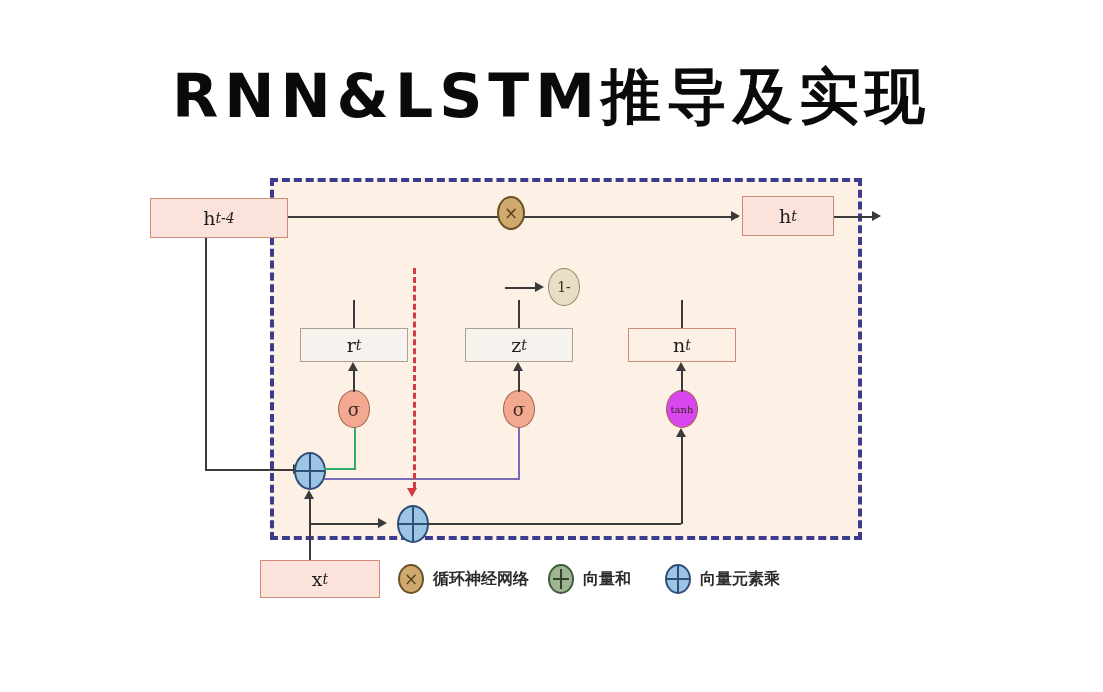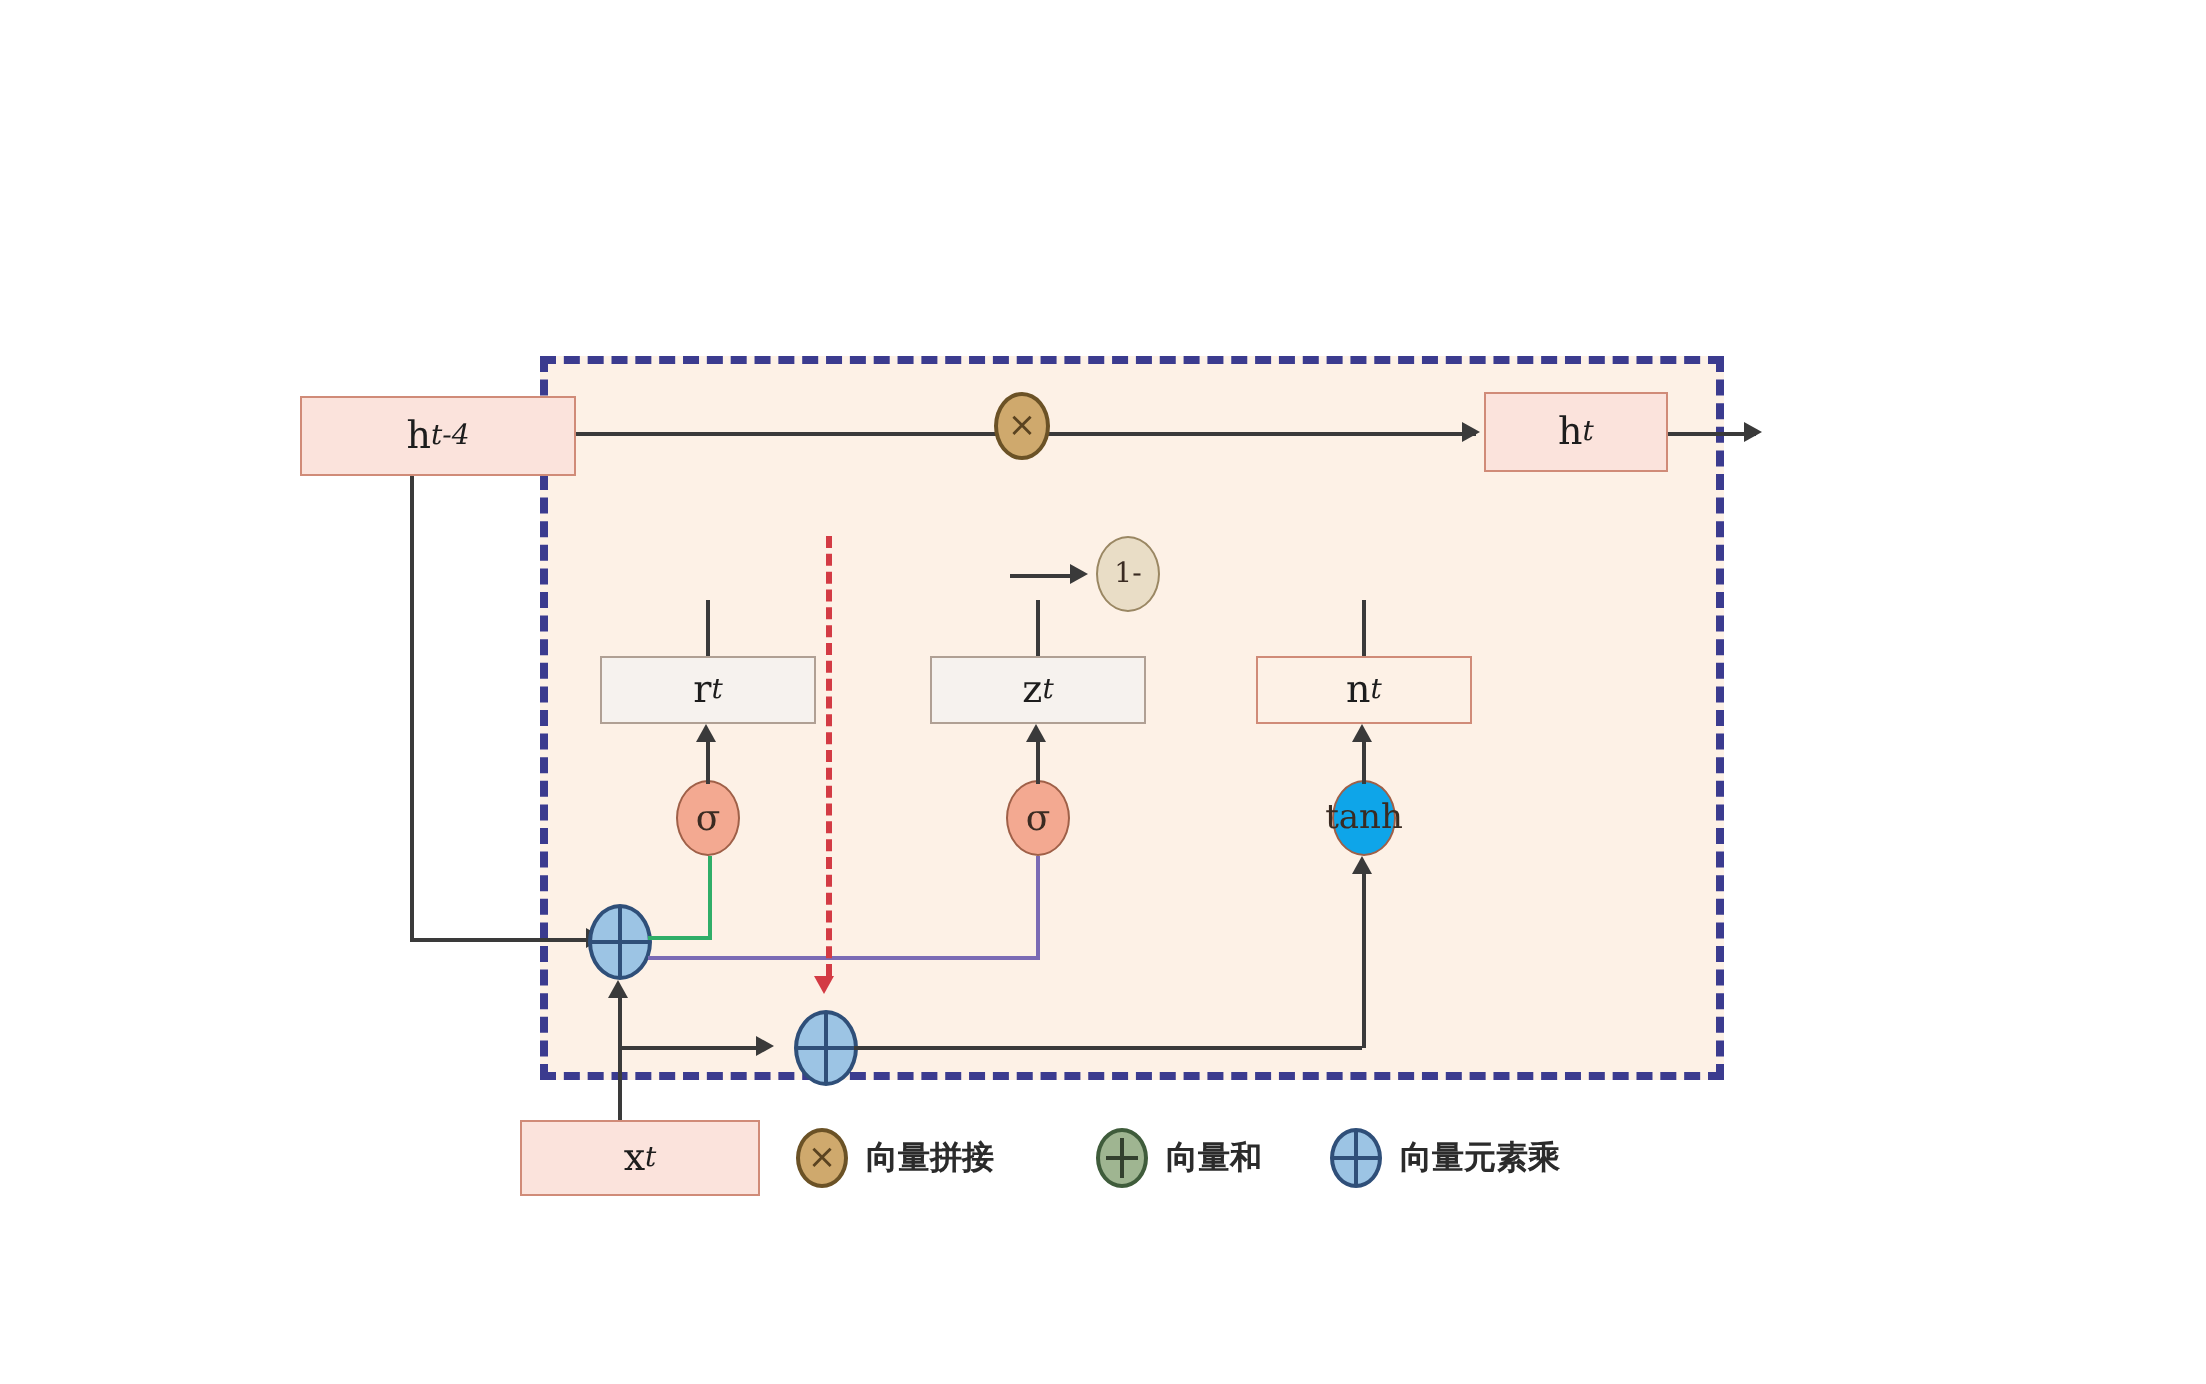--- a/index.html
+++ b/index.html
@@ -66,21 +66,21 @@
 
   .circ{
     position:absolute;
     border-radius:50%;
     box-sizing:border-box;
     display:flex;align-items:center;justify-content:center;
     font-family:"DejaVu Serif","Liberation Serif",serif;
     color:#3a2b22;
   }
   .circ.sig{background:#f3a991;border:1.7px solid #9f6048;font-size:18px;}
-  .circ.tanh{background:#0ea5e9;border:1.7px solid #9f6048;font-size:17px;}
+  .circ.tanh{background:#d946ef;border:1.7px solid #9f6048;font-size:10px;}
   .circ.oneminus{background:#e9ddc6;border:1.7px solid #9a8763;font-size:14px;}
   .circ.mul{background:#cfa96d;border:2px solid #6b5226;}
   .circ.plus-blue{background:#9cc4e4;border:2px solid #2f4f79;}
 
   .ln{position:absolute;background:#3a3a3a;}
   .ln.h{height:1.7px;}
   .ln.v{width:1.7px;}
   .ln.green{background:#2fae68;}
   .ln.purple{background:#7b6bb5;}
 
@@ -219,35 +219,36 @@
 
     <div class="node-box salmon" style="left:260px;top:560px;width:120px;height:38px;">
       <span>x</span>
         <i>t</i>
     </div>
 
     <div class="legend-item" style="left:398px;top:564px;">
       <div class="lg-circ" style="background:#cfa96d;border:2px solid #6b5226;display:flex;align-items:center;justify-content:center;">
         <span class="xsym">×</span>
       </div>
-      <span class="legend-text">向量拼接</span>
+      <span class="legend-text">循环神经网络</span>
     </div>
 
     <div class="legend-item" style="left:548px;top:564px;align-items:center;">
       <div class="lg-circ" style="background:#9fb591;border:2px solid #3f5c3b;">
         <div class="vbar"></div>
           <div class="hbar"></div>
       </div>
       <span class="legend-text">向量和</span>
     </div>
 
     <div class="legend-item" style="left:665px;top:564px;">
       <div class="lg-circ blue" style="background:#9cc4e4;border:2px solid #2f4f79;">
         <div class="vbar"></div>
           <div class="hbar"></div>
       </div>
       <span class="legend-text">向量元素乘</span>
     </div>
 
   </div>
 
+  <div class="heading">RNN&amp;LSTM推导及实现</div>
 
 </div>
 
 </body></html>

